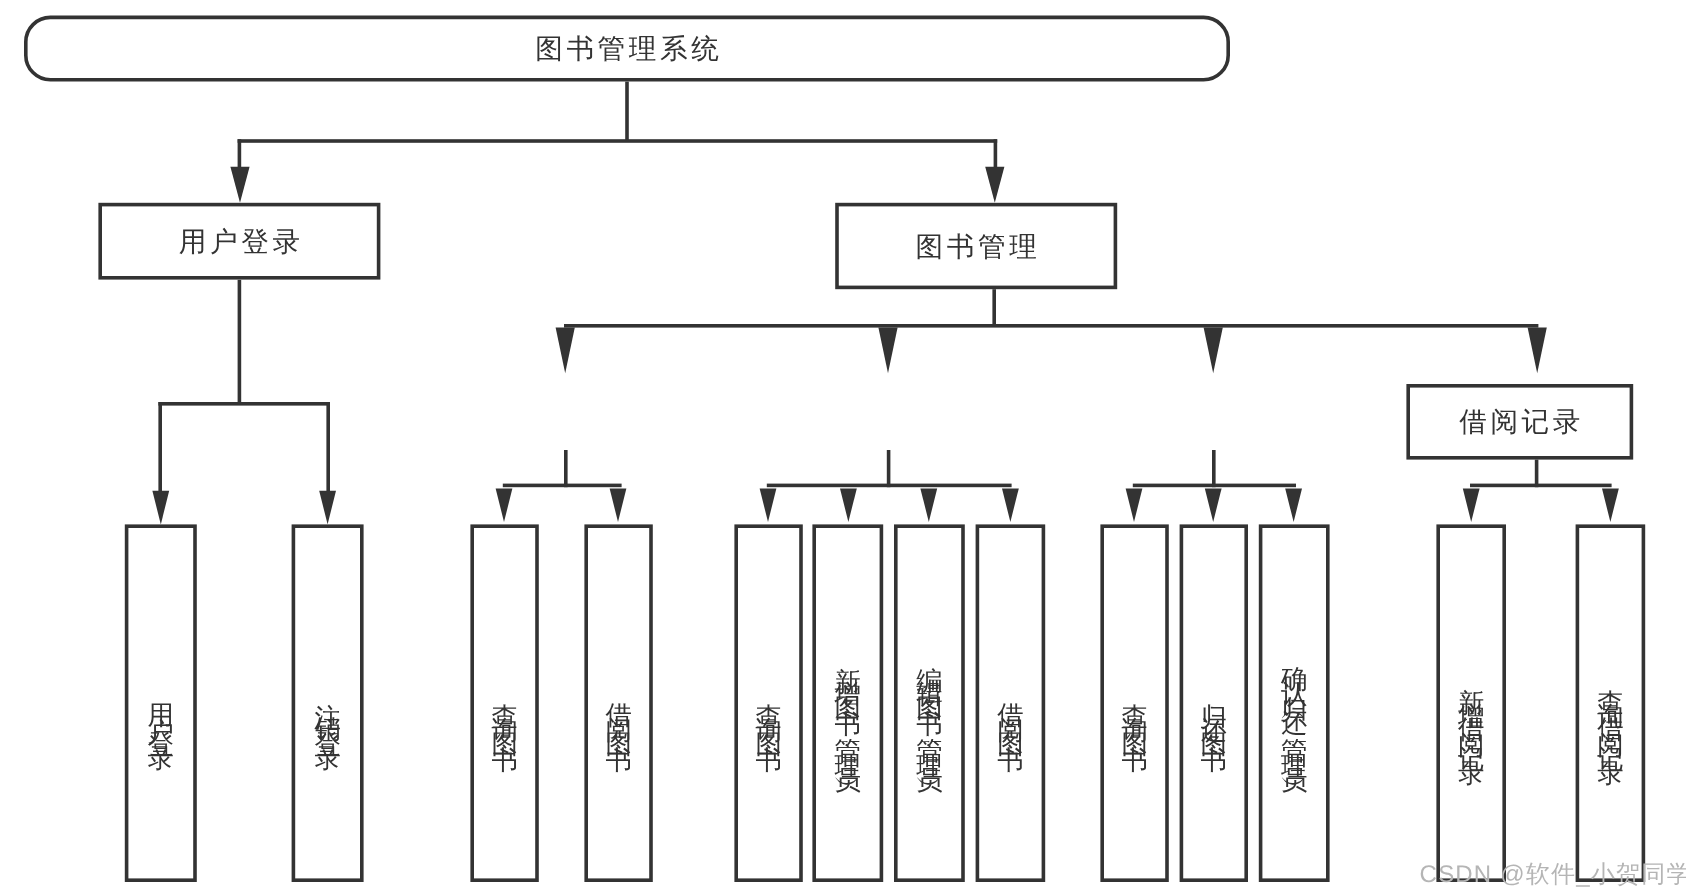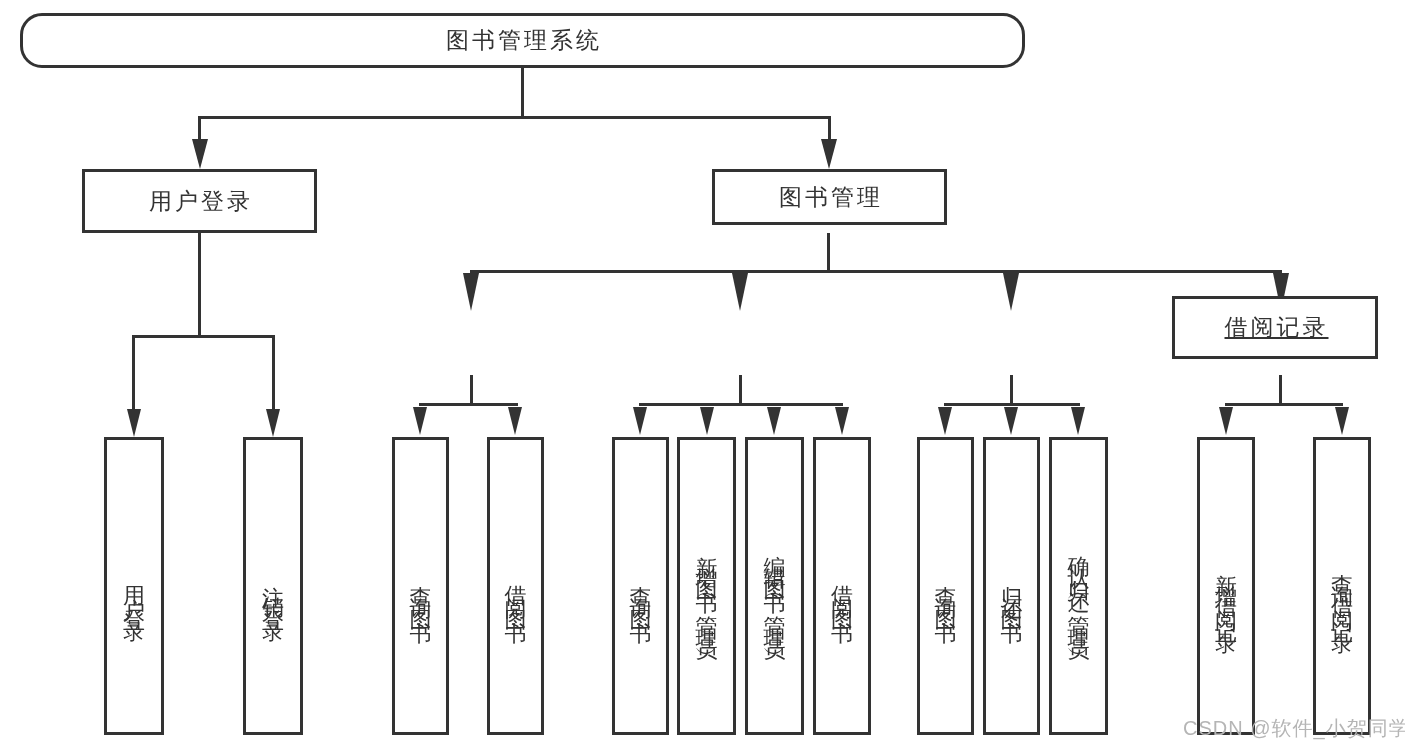--- a/index.html
+++ b/index.html
@@ -90,25 +90,25 @@
   <div class="arr" style="left:1219px;top:407px;"></div>
   <div class="arr" style="left:1335px;top:407px;"></div>
 
   <div class="node" style="left:20px;top:13px;width:1005px;height:55px;border-radius:22px;">
     <span class="hlabel">图书管理系统</span>
   </div>
 
   <div class="node" style="left:82px;top:169px;width:235px;height:64px;">
     <span class="hlabel">用户登录</span>
   </div>
-  <div class="node" style="left:712px;top:169px;width:235px;height:56px;">
+  <div class="node" style="left:696px;top:169px;width:235px;height:72px;">
     <span class="hlabel">图书管理</span>
   </div>
 
-  <div class="node" style="left:1172px;top:296px;width:206px;height:63px;text-decoration:underline;">
+  <div class="node" style="left:1172px;top:320px;width:189px;height:63px;">
     <span class="hlabel">借阅记录</span>
   </div>
 
   <div class="node leaf" style="left:104px;top:437px;width:60px;height:298px;">
     <span class="vlabel">用户登录</span>
   </div>
   <div class="node leaf" style="left:243px;top:437px;width:60px;height:298px;">
     <span class="vlabel">注销登录</span>
   </div>
 

